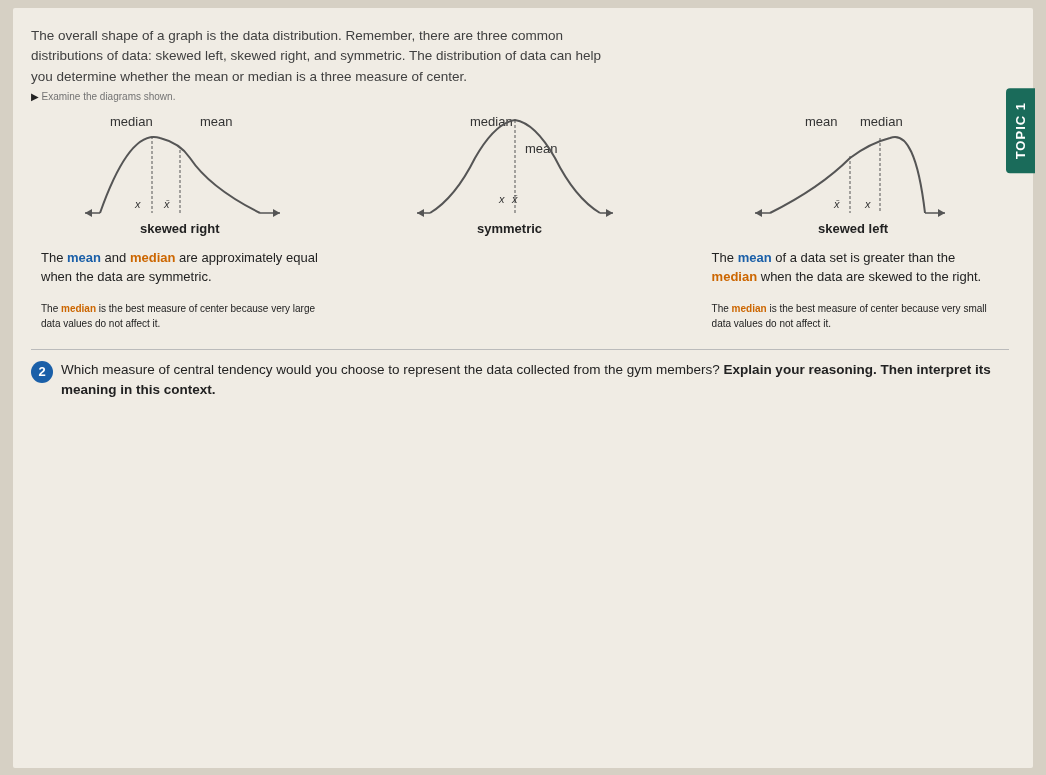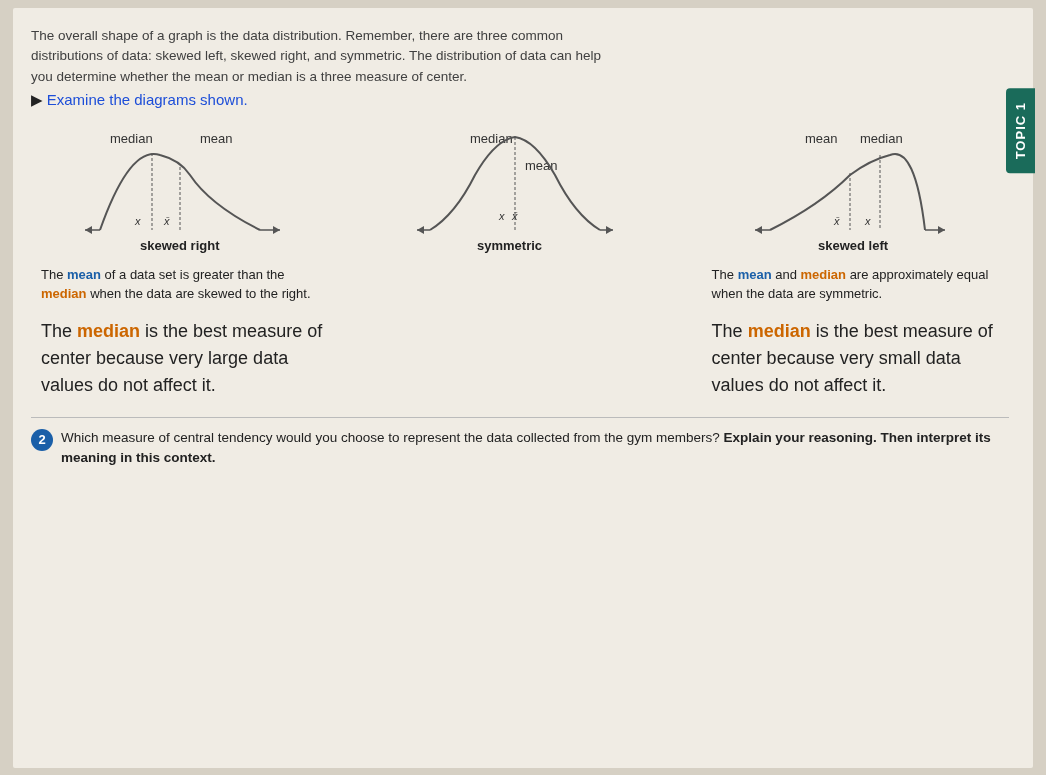--- a/index.html
+++ b/index.html
@@ -36,23 +36,23 @@
       border-radius: 0 4px 4px 0;
       z-index: 10;
     }
     .intro-text {
       font-size: 13.5px;
       line-height: 1.5;
       color: #404040;
       margin-bottom: 4px;
     }
     .examine-line {
-      font-size: 15px;
-      color: #1d4ed8;
-      margin-bottom: 16px;
+      font-size: 10px;
+      color: #737373;
+      margin-bottom: 6px;
     }
     .examine-line::before {
       content: '▶ ';
       color: #222;
     }
     
     .diagrams-row {
       display: flex;
       justify-content: space-between;
       align-items: flex-start;
@@ -80,21 +80,21 @@
     }
     
     .notes-row {
       display: flex;
       justify-content: space-between;
       margin-bottom: 18px;
       padding: 0 10px;
     }
     .note-block {
       width: 30%;
-      font-size: 18px;
+      font-size: 10px;
       color: #222;
       line-height: 1.5;
     }
     .note-block-middle {
       width: 30%;
     }
     
     .question-block {
       display: flex;
       align-items: flex-start;
@@ -217,25 +217,25 @@
 
         <text x="68" y="125" font-size="13" fill="#222" font-weight="bold">skewed left</text>
       </svg>
     </div>
 
   </div>
 
   <div class="desc-row">
 
     <div class="desc-block">
+      <span>The </span><span style="color:#1a5fa8;font-weight:bold;">mean</span><span> and </span><span style="color:#cc6600;font-weight:bold;">median</span><span> are approximately equal when the data are symmetric.</span>
+    </div>
+
+    <div class="desc-block">
       <span>The </span><span style="color:#1a5fa8;font-weight:bold;">mean</span><span> of a data set is greater than the </span><span style="color:#cc6600;font-weight:bold;">median</span><span> when the data are skewed to the right.</span>
-    </div>
-
-    <div class="desc-block">
-      <span>The </span><span style="color:#1a5fa8;font-weight:bold;">mean</span><span> and </span><span style="color:#cc6600;font-weight:bold;">median</span><span> are approximately equal when the data are symmetric.</span>
     </div>
 
 
   </div>
 
   <div class="notes-row">
 
     <div class="note-block">
       <span>The </span><span style="color:#cc6600;font-weight:bold;">median</span><span> is the best measure of center because very large data values do not affect it.</span>
     </div>

